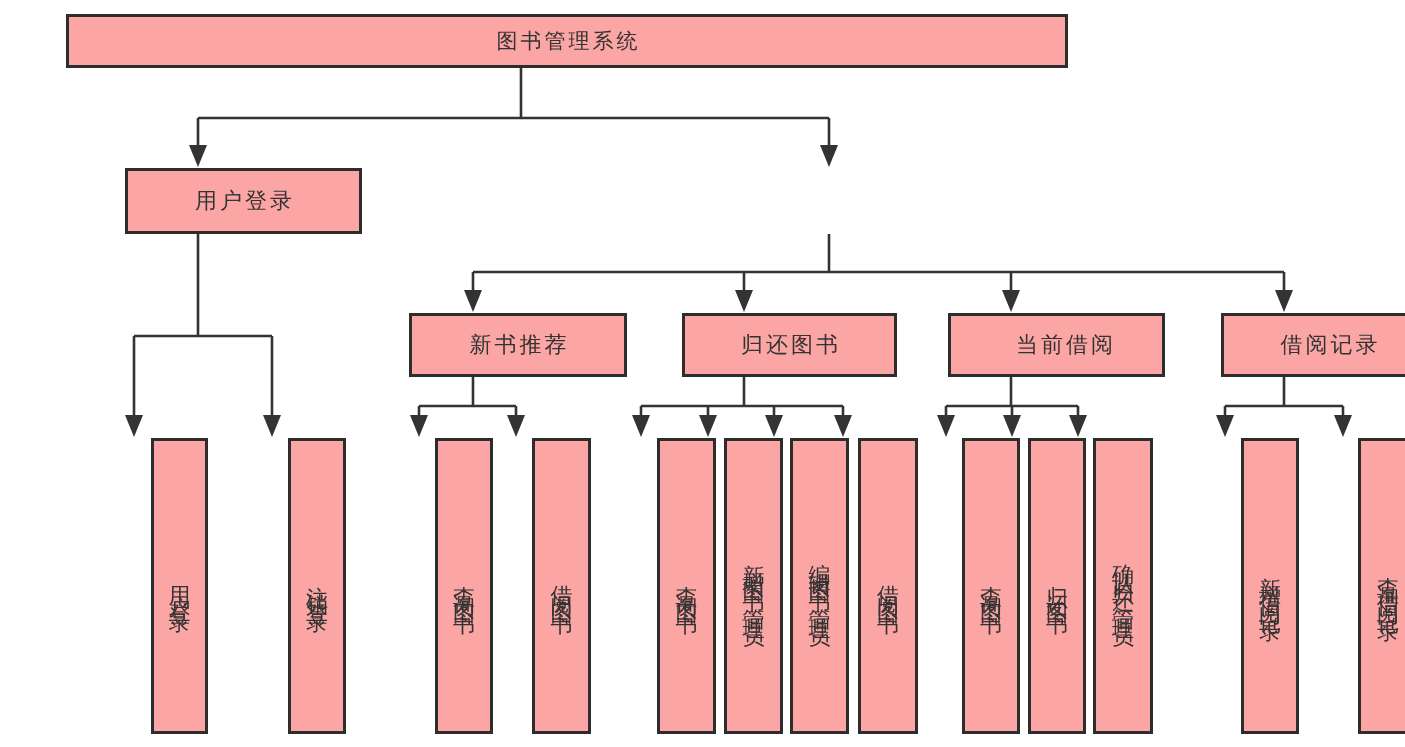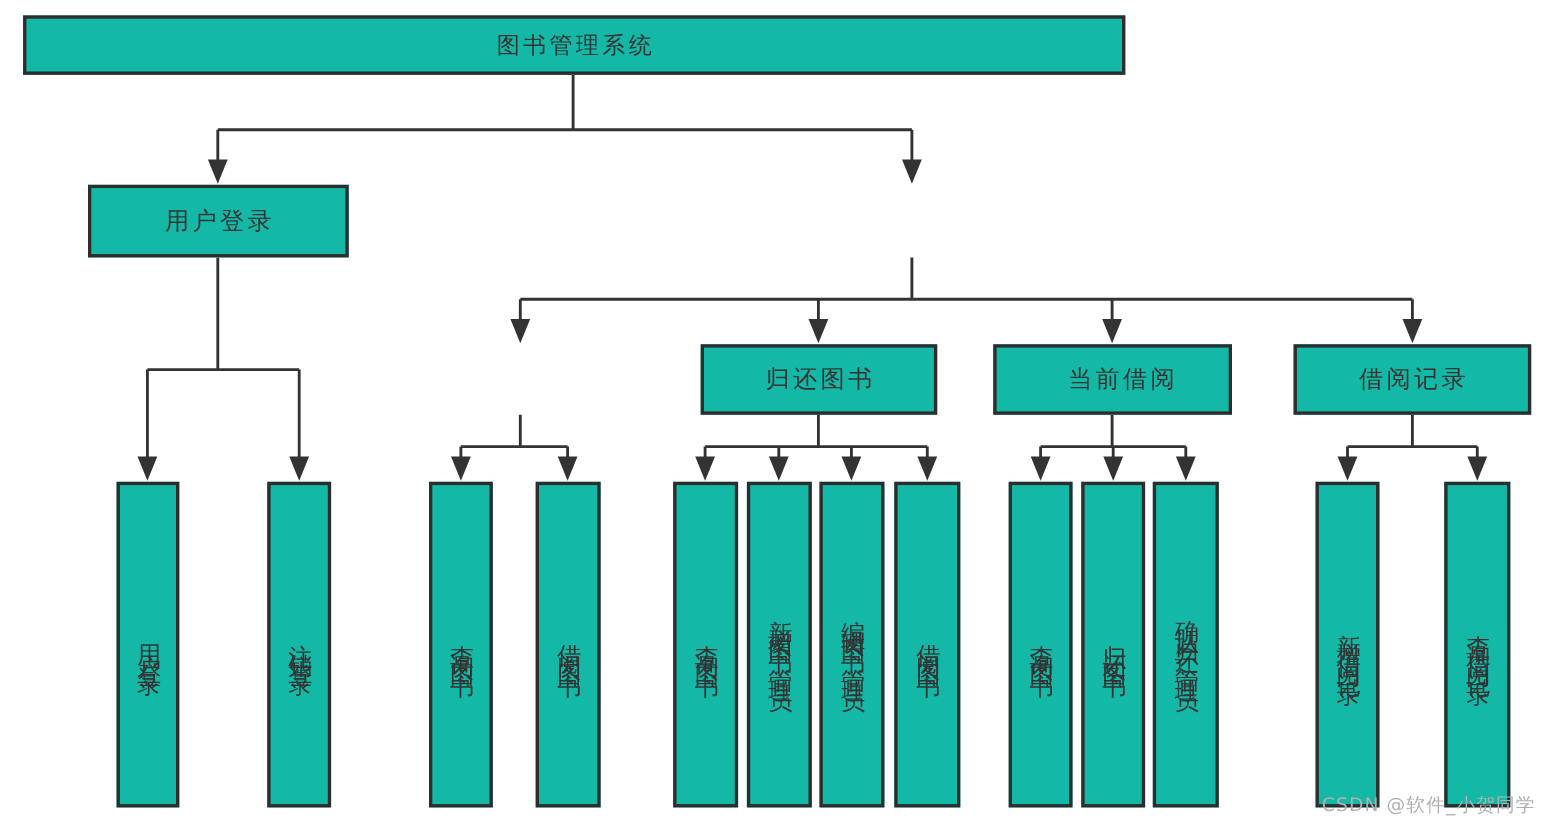--- a/index.html
+++ b/index.html
@@ -19,25 +19,26 @@
     position: absolute;
     left: 0;
     top: 0;
     width: 1405px;
     height: 747px;
   }
   .box {
     position: absolute;
     box-sizing: border-box;
     border: 3px solid #2d2d2d;
-    background: #14b8a6;
+    background: #fca5a5;
     display: flex;
     align-items: center;
     justify-content: center;
     color: #333333;
+    margin-left: 45px;
   }
   .box.h span {
     font-size: 22px;
     letter-spacing: 3px;
     padding-left: 3px;
     white-space: nowrap;
   }
   .box.root span {
     font-size: 21px;
   }
@@ -108,26 +109,28 @@
       <polygon points="1069,415 1087,415 1078,437" fill="#333333" stroke="none"></polygon>
     </g>
 
     <g>
       <path d="M1284 377 V406 M1225 406 H1343 M1225 406 V417 M1343 406 V417"></path>
       <polygon points="1216,415 1234,415 1225,437" fill="#333333" stroke="none"></polygon>
       <polygon points="1334,415 1352,415 1343,437" fill="#333333" stroke="none"></polygon>
     </g>
   </svg>
 
-  <div class="watermark">CSDN @软件_小贺同学</div>
 <div class="box h root" style="left: 21px; top: 14px; width: 1002px; height: 54px;">
       <span>图书管理系统</span>
     </div>
     <div class="box h" style="left: 80px; top: 168px; width: 237px; height: 66px;">
       <span>用户登录</span>
+    </div>
+    <div class="box h" style="left: 364px; top: 313px; width: 218px; height: 64px;">
+      <span>新书推荐</span>
     </div>
     <div class="box h" style="left: 637px; top: 313px; width: 215px; height: 64px;">
       <span>归还图书</span>
     </div>
     <div class="box h" style="left: 903px; top: 313px; width: 217px; height: 64px; padding-left: 16px;">
       <span>当前借阅</span>
     </div>
     <div class="box h" style="left: 1176px; top: 313px; width: 216px; height: 64px;">
       <span>借阅记录</span>
     </div>

